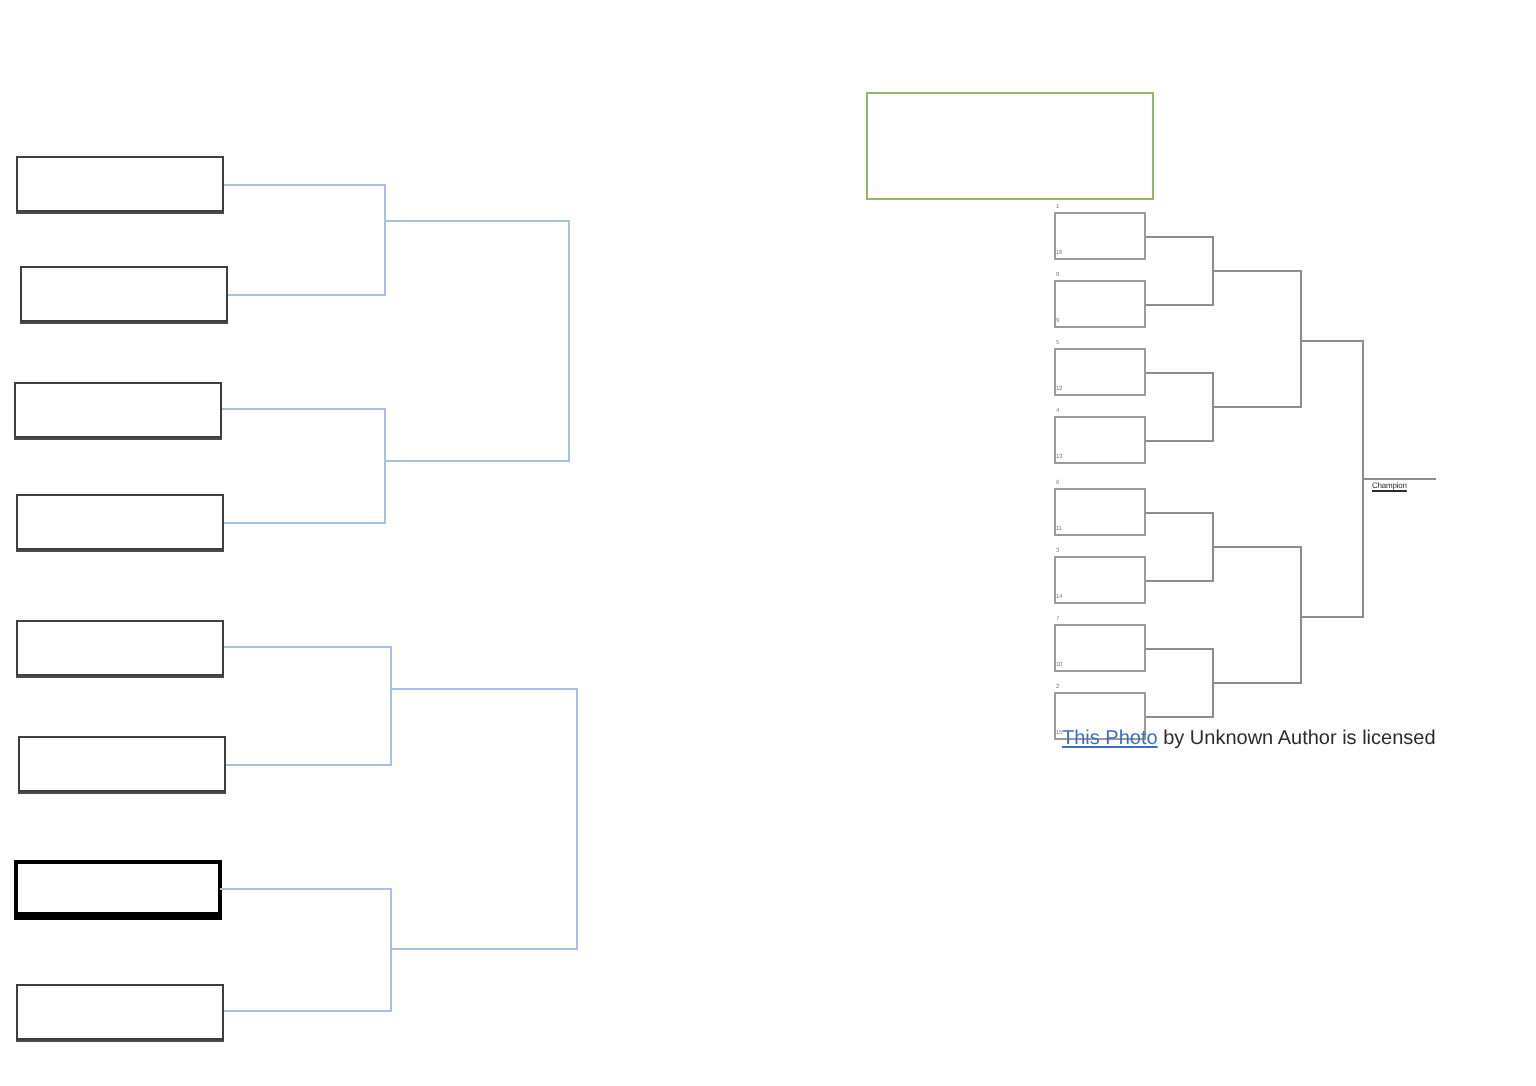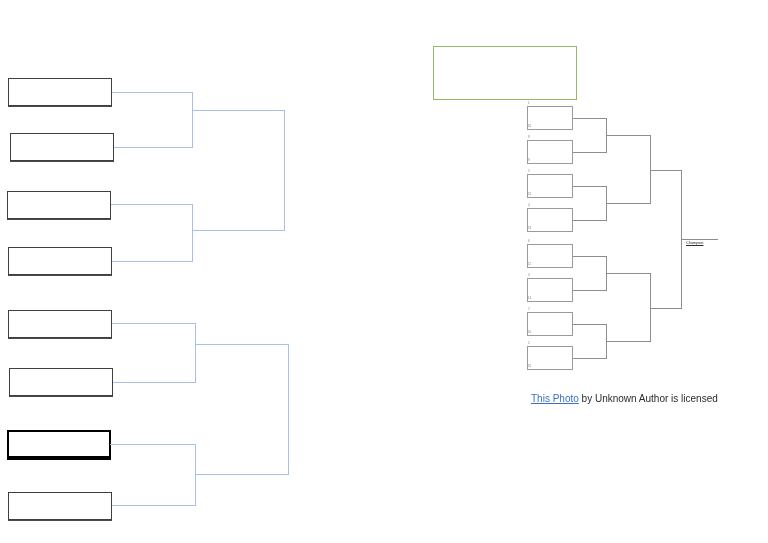--- a/index.html
+++ b/index.html
@@ -118,21 +118,21 @@
     color: #2b2b2b;
     text-decoration: underline;
     white-space: nowrap;
     letter-spacing: -0.1px;
   }
 
   
   .caption {
     position: absolute;
     left: 531px;
-    top: 392px;
+    top: 363px;
     font-size: 10px;
     line-height: 13px;
     color: #2b2b2b;
     white-space: nowrap;
     font-family: "Liberation Sans", sans-serif;
   }
   .caption .lnk {
     color: #3b6fc4;
     text-decoration: underline;
     cursor: pointer;

